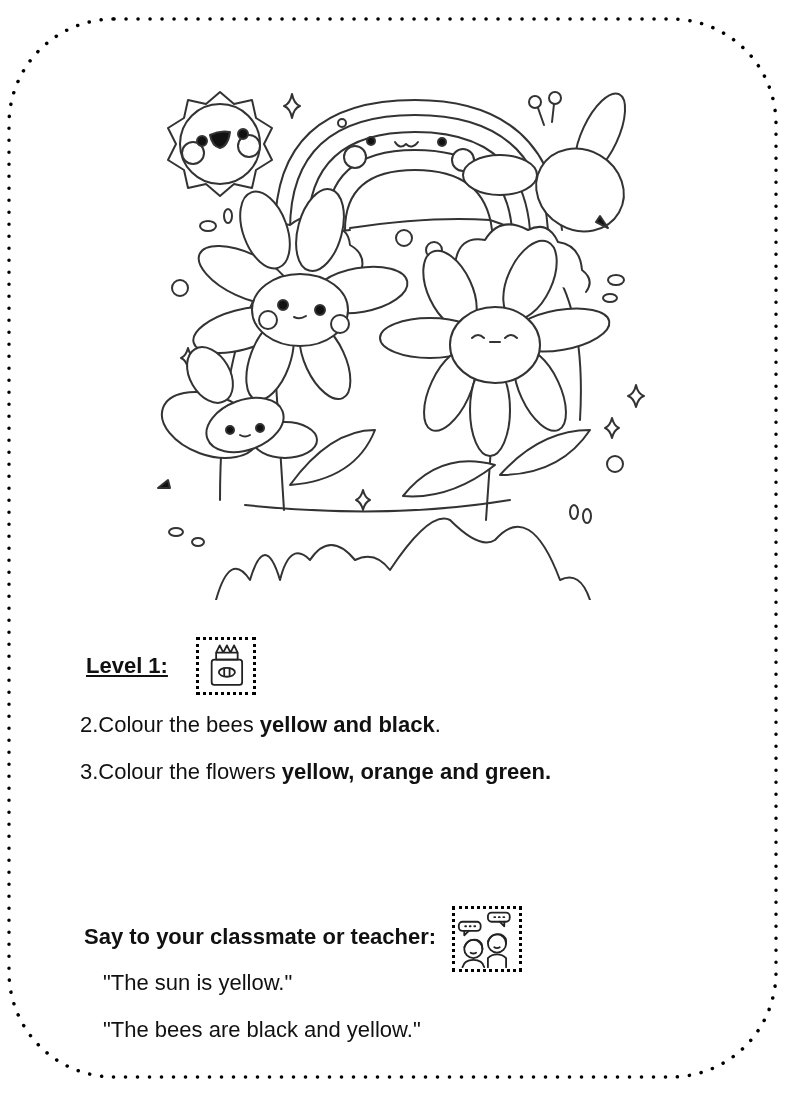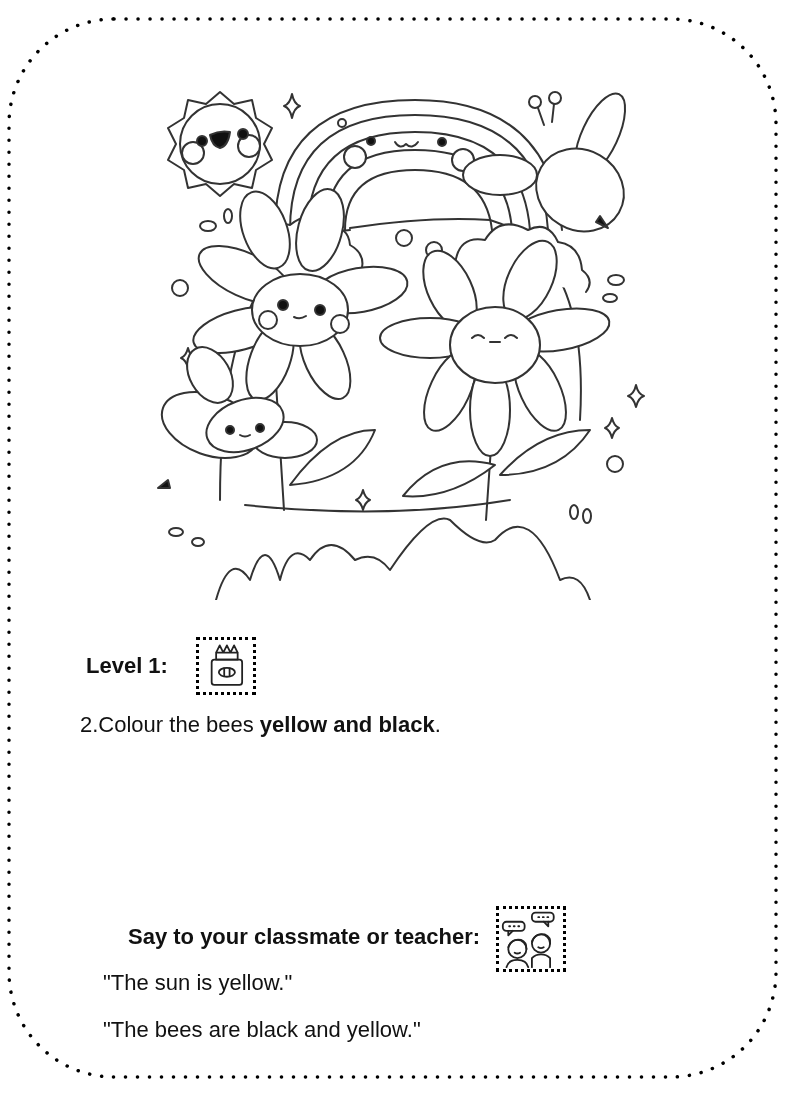--- a/index.html
+++ b/index.html
@@ -35,20 +35,21 @@
       height: 100%;
       display: block;
     }
     .level-row {
       position: absolute;
       left: 86px;
       top: 637px;
       display: flex;
       align-items: center;
       gap: 28px;
+      text-decoration: underline;
     }
     .level-label {
       font-weight: bold;
       font-size: 22px;
       line-height: 26px;
     }
     .icon-box {
       position: relative;
       display: inline-block;
       border: 3px dotted #000;
@@ -76,21 +77,20 @@
       white-space: nowrap;
     }
     .instructions b { font-weight: bold; }
     .say-row {
       position: absolute;
       left: 84px;
       top: 906px;
       display: flex;
       align-items: flex-start;
       gap: 16px;
-      margin-left: 44px;
     }
     .say-label {
       font-weight: bold;
       font-size: 22px;
       line-height: 26px;
       margin-top: 18px;
     }
     .phrases {
       position: absolute;
       left: 103px;
@@ -236,20 +236,21 @@
       <rect x="19" y="14" width="24" height="8"></rect>
       <rect x="14" y="22" width="34" height="28" rx="3"></rect>
       <ellipse cx="31" cy="36" rx="9" ry="5"></ellipse>
       <path d="M28 31 L28 41 M34 31 L34 41"></path>
     </svg>
   </span>
 </div>
 
 <ol class="instructions">
   <li><span>2.</span><span>Colour the bees </span><b>yellow and black</b><span>.</span></li>
+  <li><span>3.</span><span>Colour the flowers </span><b>yellow, orange and green.</b><span></span></li>
 </ol>
 
 <div class="say-row">
   <span class="say-label">Say to your classmate or teacher:</span>
   <span class="icon-box talk-box">
     <svg viewBox="0 0 70 66" xmlns="http://www.w3.org/2000/svg" fill="none" stroke="#222" stroke-width="2" stroke-linejoin="round" stroke-linecap="round">
       <rect x="4" y="14" width="24" height="10" rx="4"></rect>
       <path d="M10 24 L10 29 L15 24"></path>
       <path d="M11 19 h1 M16 19 h1 M21 19 h1"></path>
       <rect x="36" y="4" width="24" height="10" rx="4"></rect>

